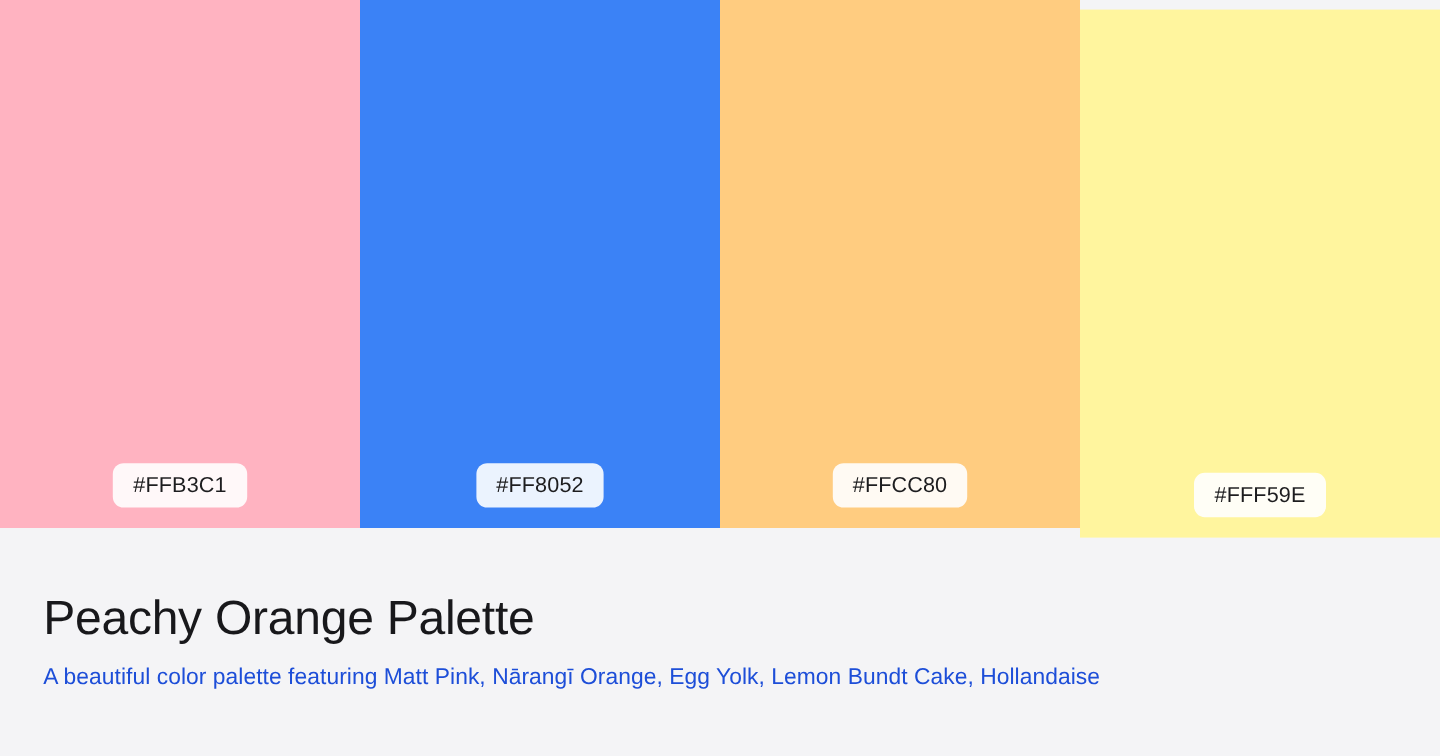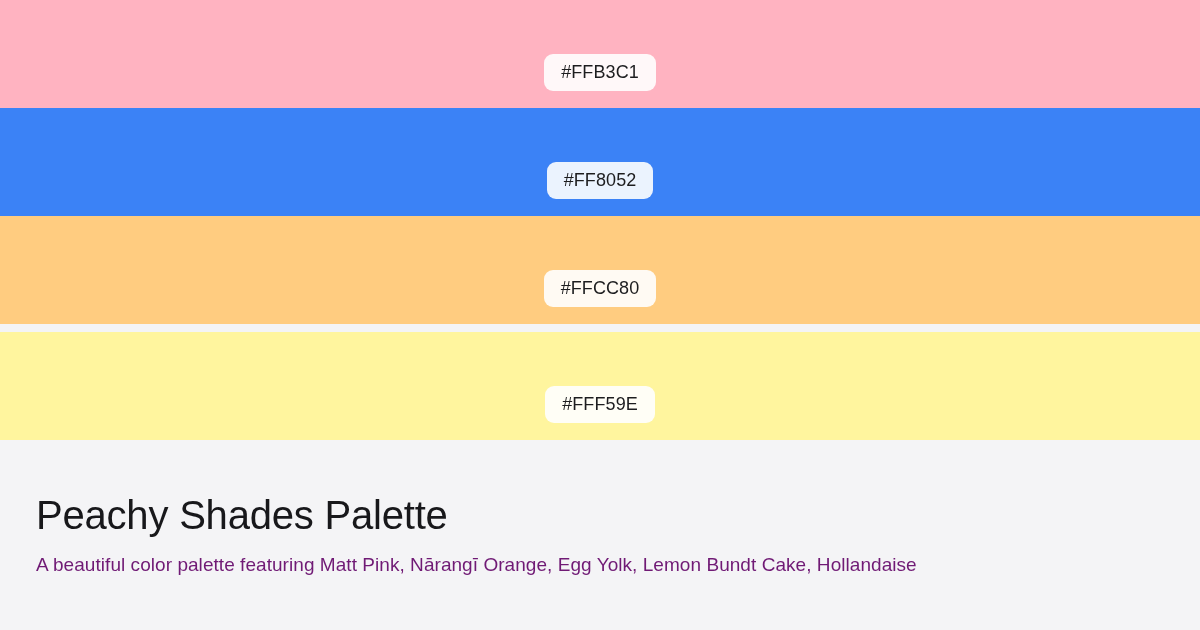--- a/index.html
+++ b/index.html
@@ -20,21 +20,21 @@
     height: 630px;
     display: flex;
     flex-direction: column;
     background: #f4f4f6;
   }
 
   
   .swatch-strip {
     height: 440px;
     display: flex;
-    flex-direction: column;
+    flex-direction: row;
     width: 100%;
   }
 
   .swatch {
     flex: 1 1 0;
     height: 100%;
     position: relative;
     display: flex;
     align-items: flex-end;
     justify-content: center;
@@ -104,17 +104,17 @@
     </div>
 
     <div class="swatch" style="background-color: rgb(255, 245, 158); margin-top: 8px;">
       <span class="swatch-pill">#FFF59E</span>
     </div>
 
 
   </div>
 
   <div class="caption">
-    <h1 class="caption-title" style="color: rgb(24, 24, 27);">Peachy Shades Palette</h1>
-    <p class="caption-subtitle" style="color: #701a75;">A beautiful color palette featuring Matt Pink, Nārangī Orange, Egg Yolk, Lemon Bundt Cake, Hollandaise</p>
+    <h1 class="caption-title" style="color: rgb(24, 24, 27);">Peachy Orange Palette</h1>
+    <p class="caption-subtitle" style="color: #1d4ed8;">A beautiful color palette featuring Matt Pink, Nārangī Orange, Egg Yolk, Lemon Bundt Cake, Hollandaise</p>
   </div>
 
 </div>
 
 </body></html>

